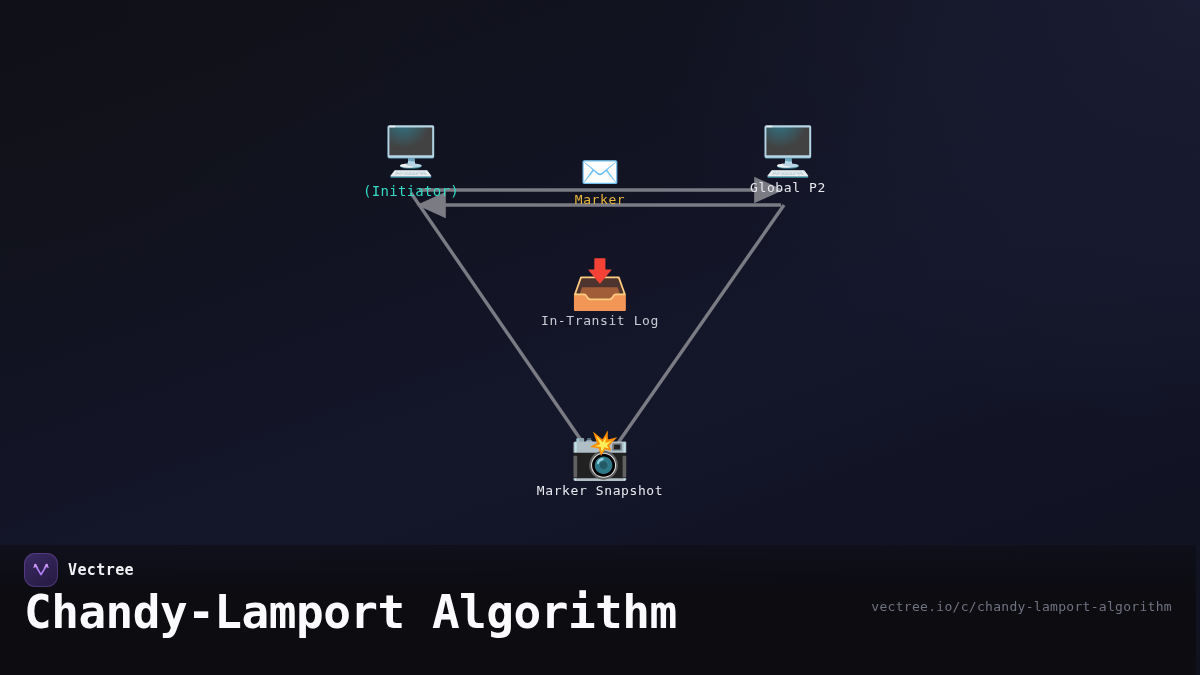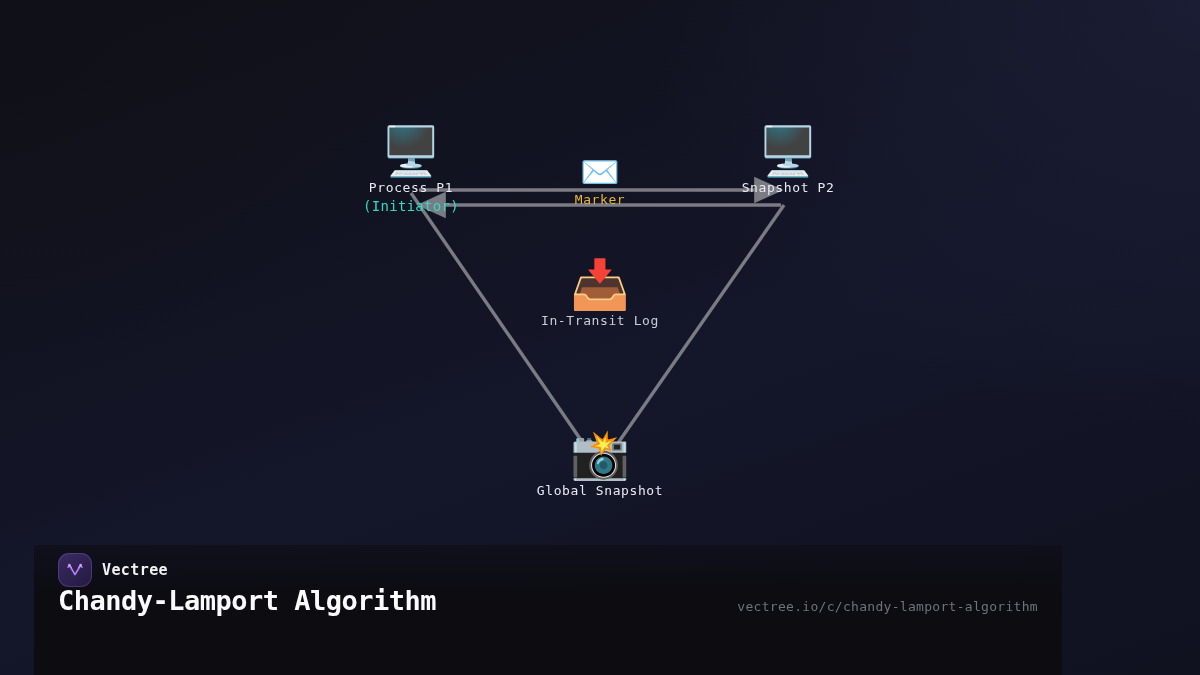--- a/index.html
+++ b/index.html
@@ -74,24 +74,23 @@
   .node .nlabel.dim {
     color: #c9cbd4;
     font-size: 13px;
   }
 
   
   #footer {
     position: absolute;
     left: 0;
     bottom: 0;
-    width: 1028px;
+    width: 1196px;
     height: 130px;
     background: linear-gradient(180deg, rgba(12,12,18,0.55) 0%, #0c0c11 38%, #0c0c11 100%);
-    margin-left: 34px;
   }
   #brandrow {
     position: absolute;
     left: 24px;
     top: 8px;
     display: flex;
     align-items: center;
     gap: 10px;
   }
   #logo {
@@ -108,21 +107,21 @@
     font-size: 15px;
     font-weight: bold;
     color: #f2f2f6;
     letter-spacing: 0.4px;
     font-family: "DejaVu Sans Mono", "Liberation Mono", monospace;
   }
   #title {
     position: absolute;
     left: 24px;
     top: 40px;
-    font-size: 27px;
+    font-size: 46px;
     font-weight: bold;
     color: #fbfbfd;
     letter-spacing: -0.5px;
     font-family: "DejaVu Sans Mono", "Liberation Mono", monospace;
     white-space: nowrap;
   }
   #urltext {
     position: absolute;
     right: 24px;
     top: 54px;
@@ -153,42 +152,41 @@
 
       <line x1="781" y1="205" x2="420" y2="205" stroke="#7b7b84" stroke-width="3.4" marker-end="url(#ah-left)"></line>
 
       <line x1="411" y1="193" x2="583" y2="443" stroke="#7b7b84" stroke-width="3.4"></line>
 
       <line x1="784" y1="205" x2="618" y2="443" stroke="#7b7b84" stroke-width="3.4"></line>
     </svg>
 
     <div class="node" style="left:411px; top:122px;">
       <span class="glyph">🖥️</span>
-      <span class="nlabel">Process P1</span>
       <span class="nsub">(Initiator)</span>
     </div>
 
     <div class="node" style="left:788px; top:122px;">
       <span class="glyph">🖥️</span>
-      <span class="nlabel">Snapshot P2</span>
+      <span class="nlabel">Global P2</span>
     </div>
 
     <div class="node" style="left:600px; top:152px;">
       <span class="glyph small">✉️</span>
       <span class="nlabel accent">Marker</span>
     </div>
 
     <div class="node" style="left:600px; top:255px;">
       <span class="glyph">📥</span>
       <span class="nlabel dim">In-Transit Log</span>
     </div>
 
     <div class="node" style="left:600px; top:425px;">
       <span class="glyph">📸</span>
-      <span class="nlabel">Global Snapshot</span>
+      <span class="nlabel">Marker Snapshot</span>
     </div>
 
   </div>
 
   <div id="footer">
 
     <div id="brandrow">
       <div id="logo">
         <svg width="20" height="20" viewBox="0 0 20 20" xmlns="http://www.w3.org/2000/svg">
           <path d="M4.4 5.2 L10 14.6 L15.6 5.2" fill="none" stroke="#b07ef0" stroke-width="1.7" stroke-linecap="round" stroke-linejoin="round"></path>

